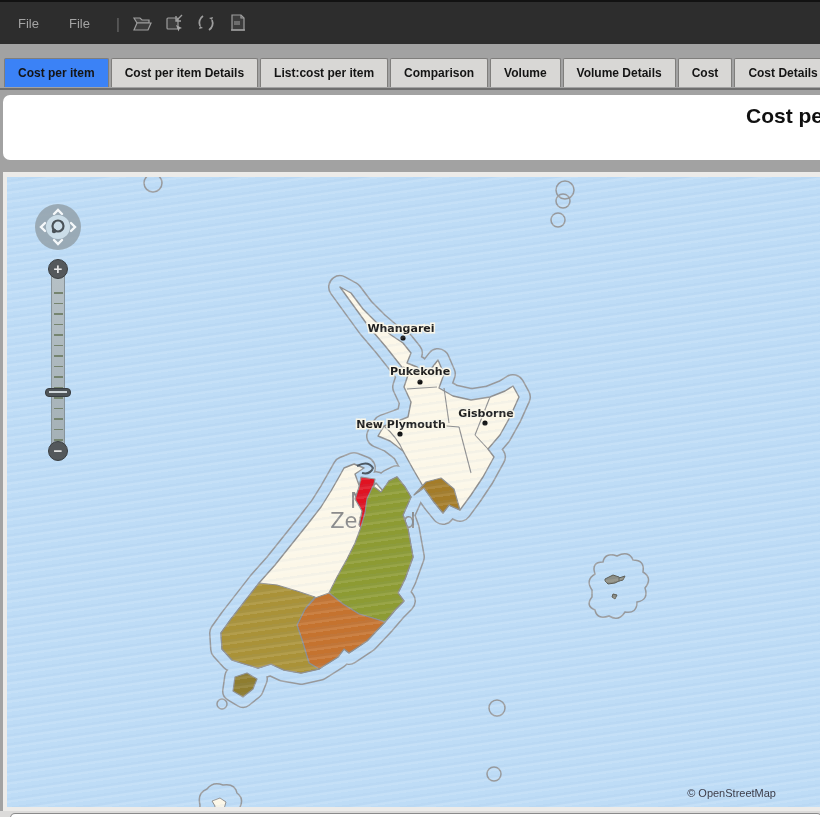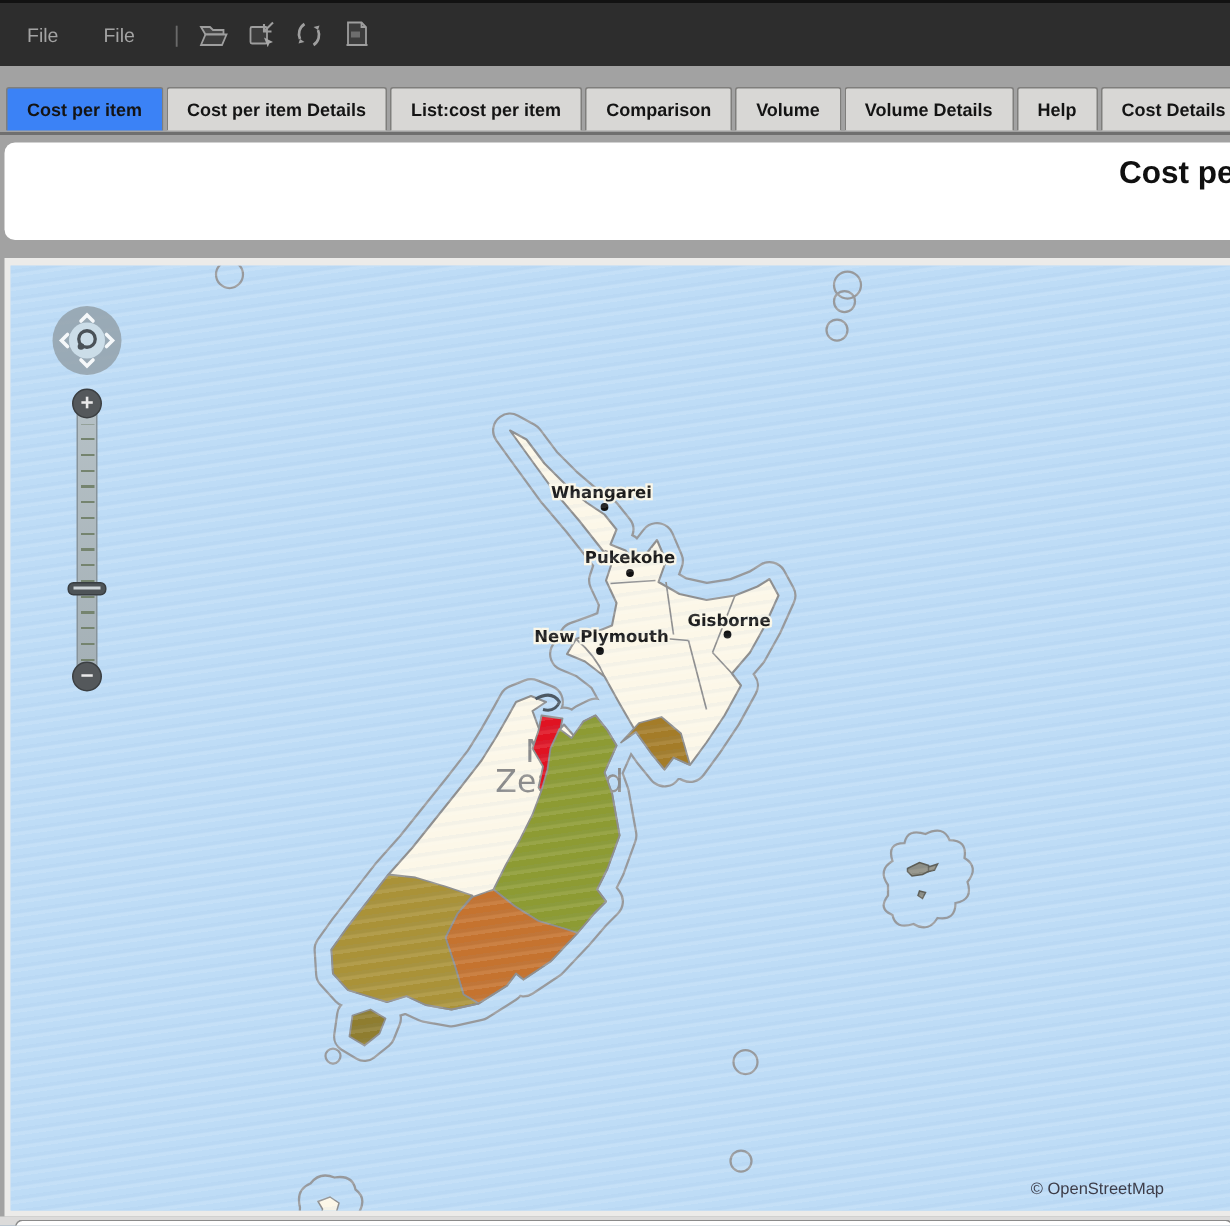--- a/index.html
+++ b/index.html
@@ -100,21 +100,21 @@
   </div>
 </div>
 
 <div class="tabbar">
   <div class="tab active">Cost per item</div>
   <div class="tab">Cost per item Details</div>
   <div class="tab">List:cost per item</div>
   <div class="tab">Comparison</div>
   <div class="tab">Volume</div>
   <div class="tab">Volume Details</div>
-  <div class="tab">Help</div>
+  <div class="tab">Cost</div>
   <div class="tab">Cost Details</div>
 
 </div>
 
 <div class="title-panel">
   <div class="page-title">Cost pe</div>
 </div>
 
 <div class="map-panel">
   <div class="map">

